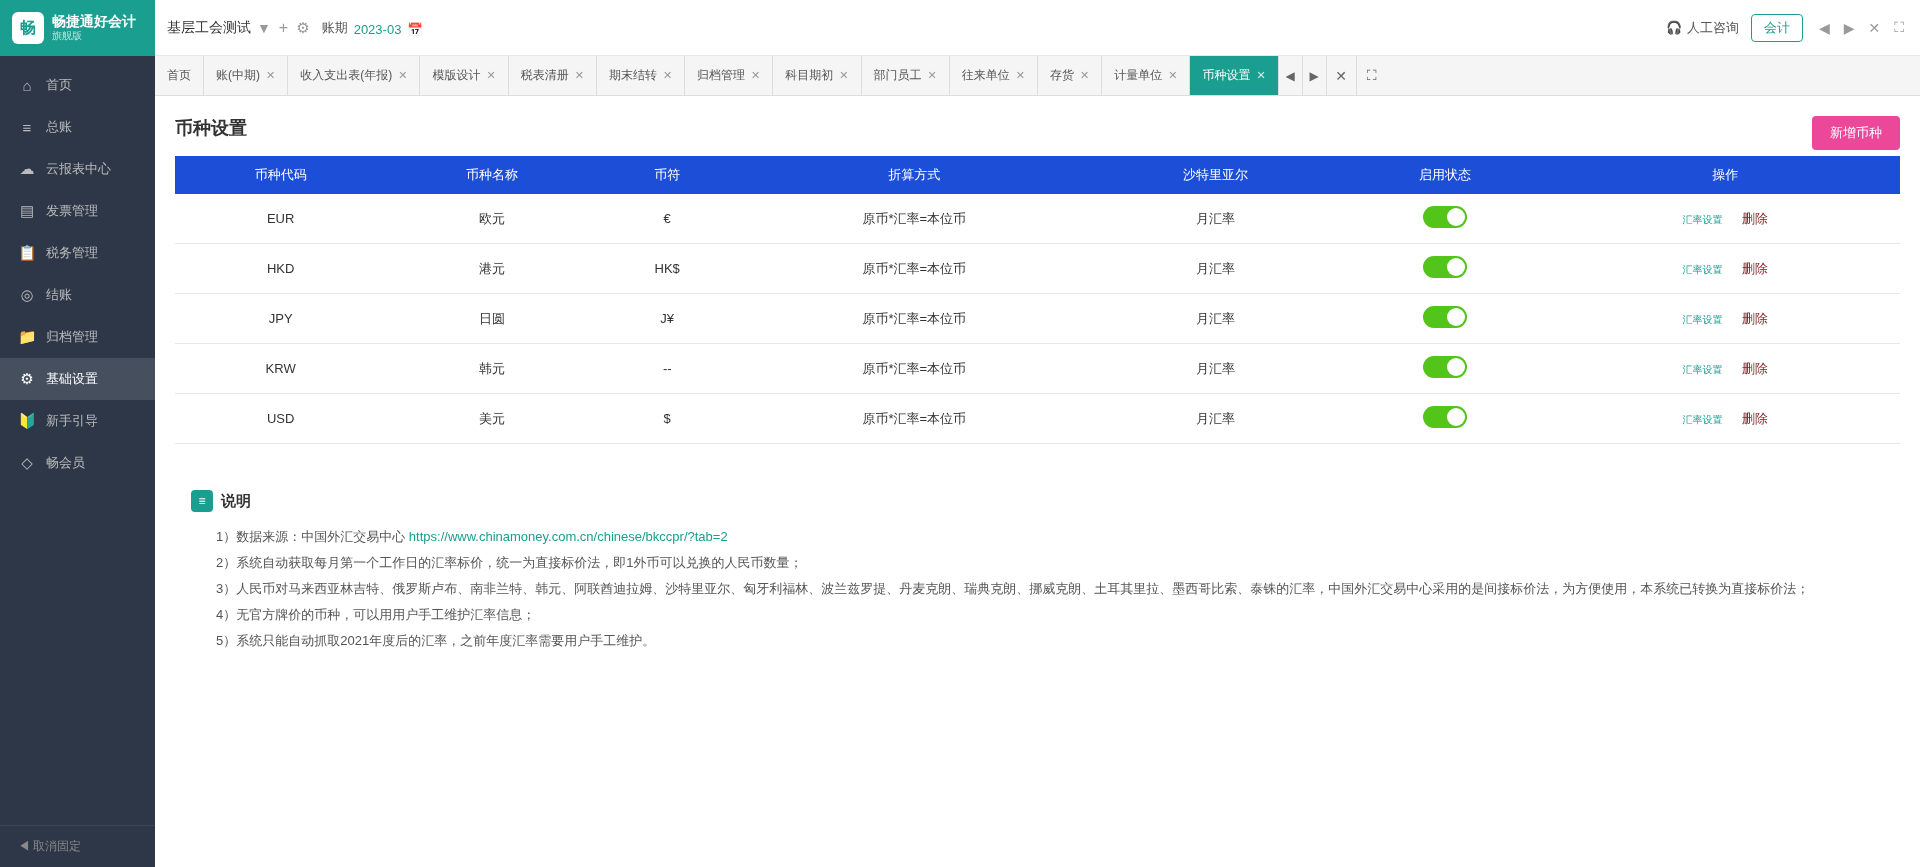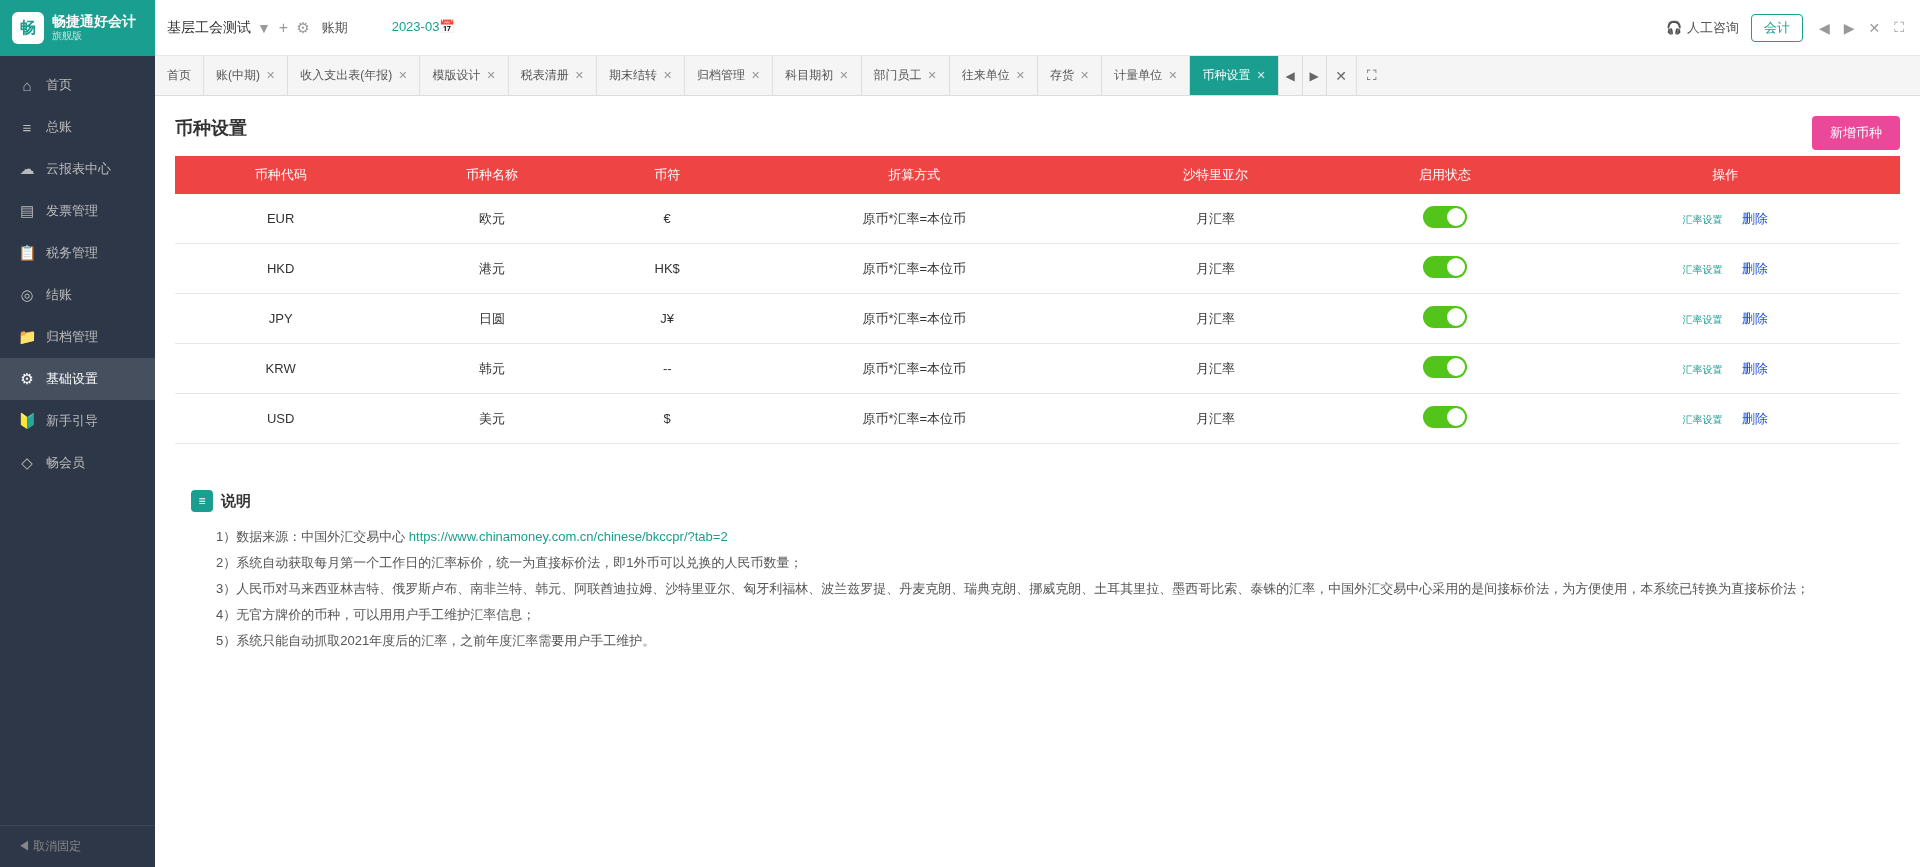--- a/index.html
+++ b/index.html
@@ -24,37 +24,37 @@
     .sidebar-nav { flex: 1; overflow-y: auto; padding: 8px 0; }
     .sidebar-item {
       display: flex; align-items: center; gap: 10px; padding: 12px 18px;
       color: #bbb; cursor: pointer; transition: background 0.2s;
     }
     .sidebar-item.active { background: rgba(255,255,255,0.12); color: #fff; }
     .sidebar-item-icon { width: 18px; text-align: center; font-size: 15px; }
     .sidebar-item-label { font-size: 13px; }
     .sidebar-footer {
       padding: 12px 18px; color: #888; cursor: pointer; font-size: 12px;
-      display: flex; align-items: flex-start; gap: 6px; border-top: 1px solid rgba(255,255,255,0.08);
+      display: flex; align-items: flex-start; gap: 6px; border-top: 1px solid rgba(255,255,255,0.08); font-family: Liberation Serif, serif;
     }
 
     
     .topbar {
       position: fixed; left: 155px; top: 0; right: 0; height: 56px;
       background: #fff; display: flex; align-items: center; padding: 0 12px;
       border-bottom: 1px solid #e8e8e8; z-index: 100;
     }
     .topbar-company {
       display: flex; align-items: center; gap: 6px; font-size: 14px; color: #333; font-weight: 500;
     }
     .topbar-company-arrow { color: #999; }
     .topbar-add { margin-left: 8px; color: #999; cursor: pointer; font-size: 16px; }
     .topbar-settings { margin-left: 8px; color: #999; cursor: pointer; font-size: 15px; }
-    .topbar-period { margin-left: 12px; display: flex; align-items: flex-start; color: #555; font-size: 13px; }
-    .topbar-period-value { color: #1a9e8f; font-weight: 500; margin-left: 44px; }
+    .topbar-period { margin-left: 12px; display: flex; align-items: flex-end; gap: 6px; color: #555; font-size: 13px; }
+    .topbar-period-value { color: #1a9e8f; font-weight: 500; }
     .topbar-period-cal { color: #1a9e8f; cursor: pointer; }
     .topbar-right { margin-left: auto; display: flex; align-items: center; gap: 12px; }
     .topbar-help { display: flex; align-items: center; gap: 4px; color: #555; cursor: pointer; font-size: 13px; }
     .topbar-user-btn {
       border: 1px solid #1a9e8f; color: #1a9e8f; background: #fff; padding: 4px 12px;
       border-radius: 4px; cursor: pointer; font-size: 13px;
     }
     .topbar-window-btns { display: flex; align-items: center; gap: 6px; }
     .topbar-win-btn { color: #999; cursor: pointer; font-size: 14px; padding: 2px 4px; }
 
@@ -85,40 +85,40 @@
       font-size: 18px; color: #333; font-weight: bold; margin-bottom: 16px;
     }
     .new-btn {
       position: absolute; right: 20px; top: 116px;
       background: #ec4899; color: #fff; border: none; padding: 8px 18px;
       border-radius: 4px; cursor: pointer; font-size: 13px; z-index: 200;
     }
 
     
     .data-table { width: 100%; border-collapse: collapse; }
-    .data-table thead tr { background: #ef4444; }
+    .data-table thead tr { background: #1d4ed8; }
     .data-table thead th {
       color: #fff; padding: 10px 12px; text-align: center; font-weight: 500; font-size: 13px;
     }
     .data-table tbody tr { border-bottom: 1px solid #e8e8e8; }
     .data-table tbody td { padding: 12px; text-align: center; color: #333; font-size: 13px; }
 
     
     .toggle {
       display: inline-flex; align-items: center; width: 44px; height: 22px;
       background: #52c41a; border-radius: 11px; cursor: pointer; position: relative;
     }
     .toggle-knob {
       position: absolute; right: 2px; width: 18px; height: 18px;
       background: #fff; border-radius: 50%;
     }
 
     
     .action-link { color: #1a9e8f; cursor: pointer; margin: 0 8px; font-size: 10px; }
-    .action-delete { color: #1d4ed8; cursor: pointer; margin: 0 8px; font-size: 13px; }
+    .action-delete { color: #7f1d1d; cursor: pointer; margin: 0 8px; font-size: 13px; }
 
     
     .notes-section { margin-top: 30px; padding: 16px; }
     .notes-title {
       display: flex; align-items: center; gap: 8px; font-size: 15px; color: #333;
       font-weight: bold; margin-bottom: 12px;
     }
     .notes-icon {
       width: 22px; height: 22px; background: #1a9e8f; border-radius: 4px;
       display: flex; align-items: center; justify-content: center; color: #fff; font-size: 12px;

